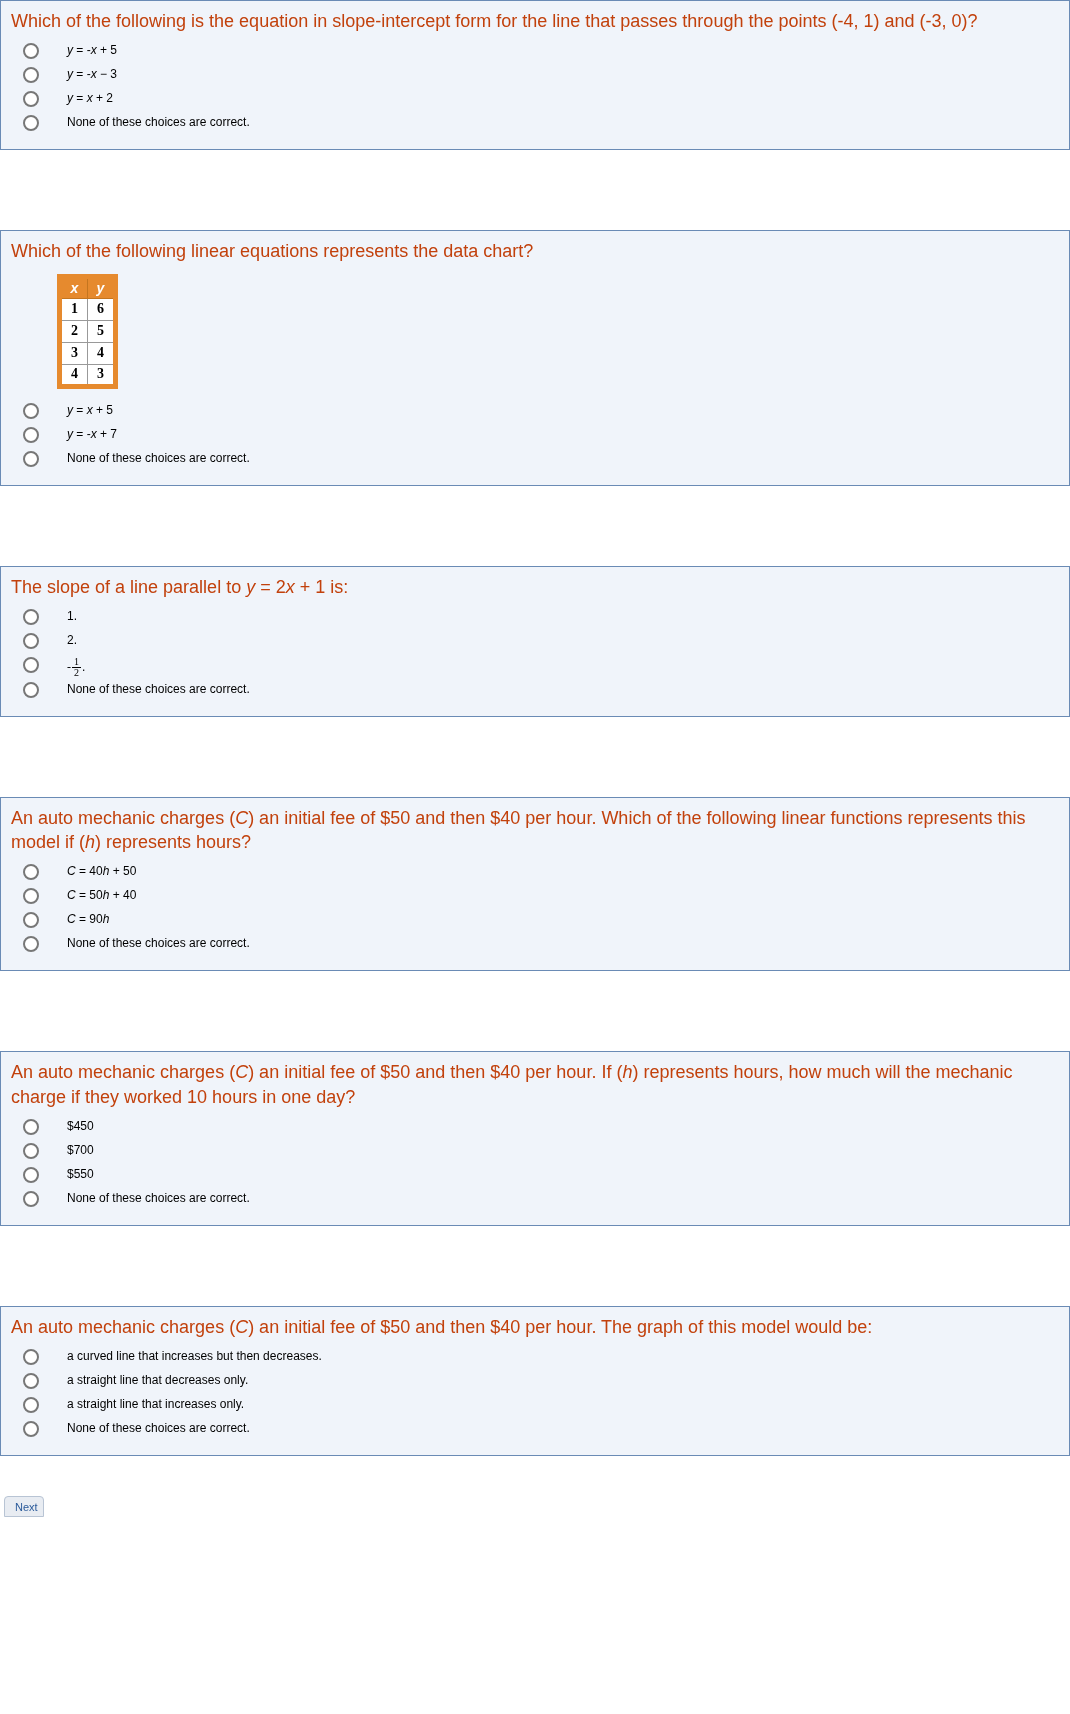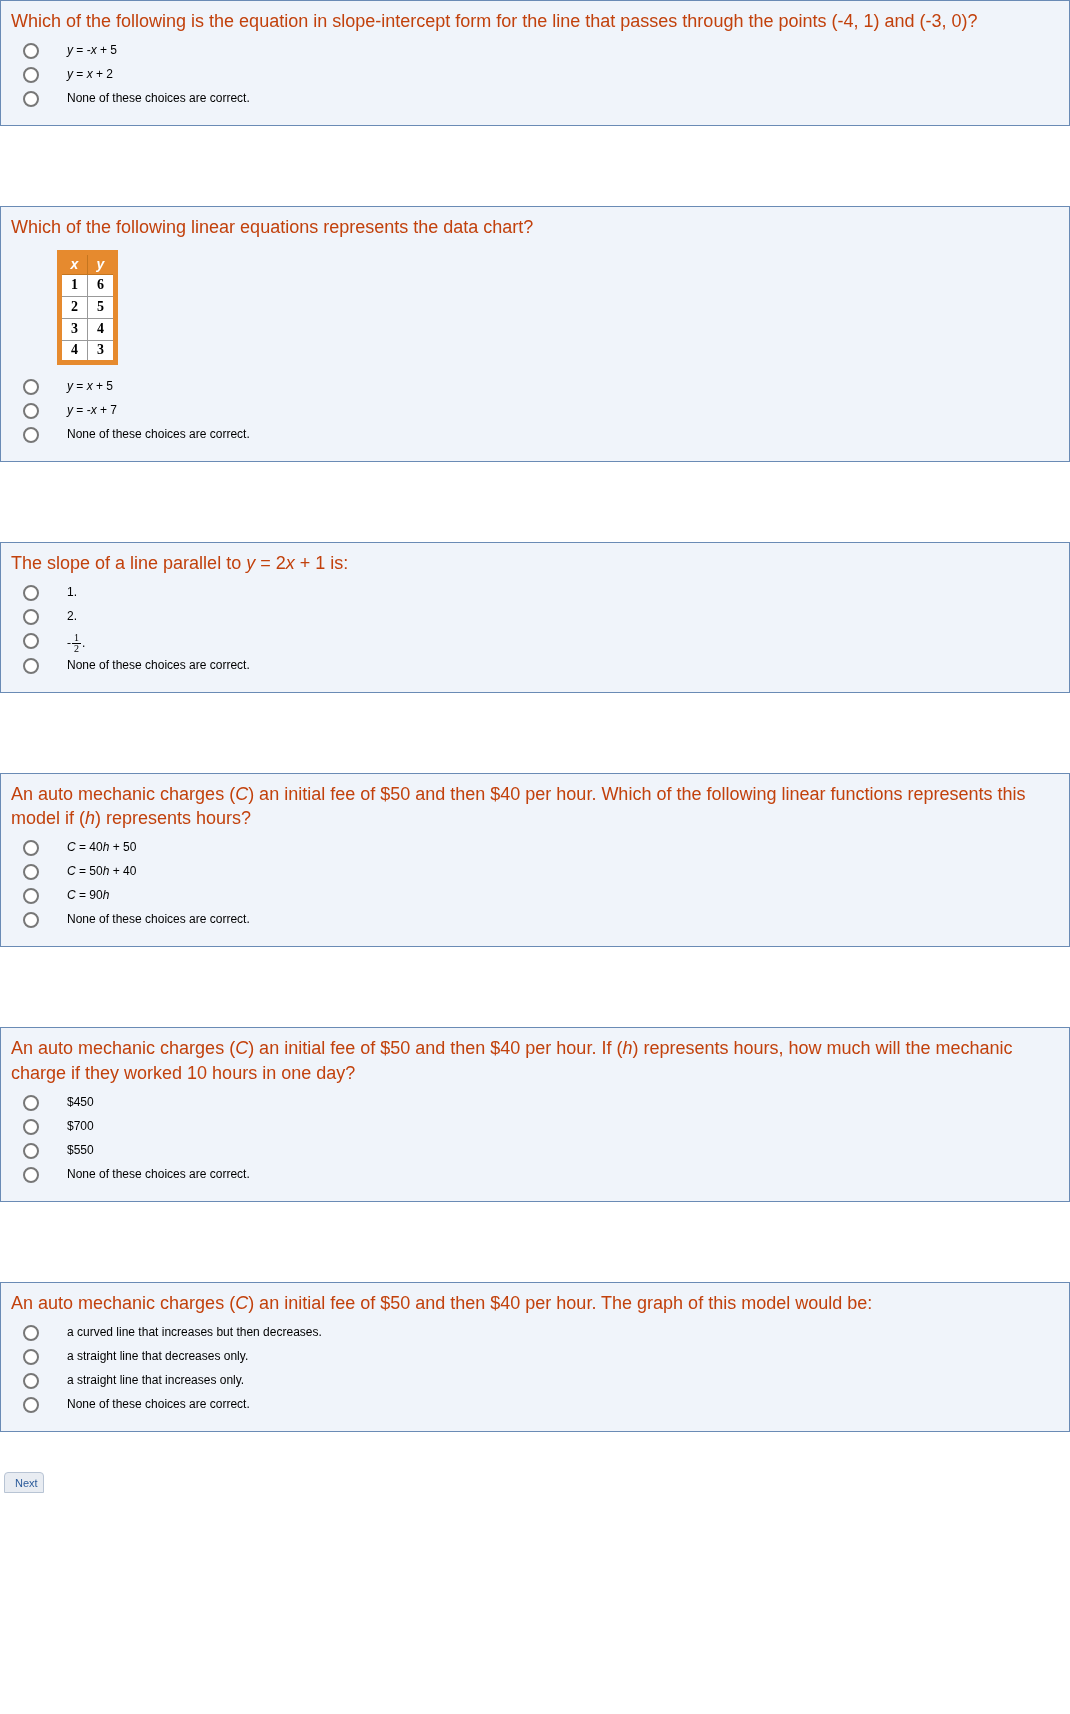--- a/index.html
+++ b/index.html
@@ -107,20 +107,24 @@
 <div id="quiz-container">
     <div class="question-box">
       <div class="q-text">Which of the following is the equation in slope-intercept form for the line that passes through the points (-4, 1) and (-3, 0)?</div>
       <div class="options">
         <div class="option-row">
           <span class="radio"></span>
           <span class="opt-label"><span class="ital">y</span> = -<span class="ital">x</span> + 5</span>
         </div>
         <div class="option-row">
           <span class="radio"></span>
+          <span class="opt-label"><span class="ital">y</span> = -<span class="ital">x</span> − 3</span>
+        </div>
+        <div class="option-row">
+          <span class="radio"></span>
           <span class="opt-label"><span class="ital">y</span> = <span class="ital">x</span> + 2</span>
         </div>
         <div class="option-row">
           <span class="radio"></span>
           <span class="opt-label">None of these choices are correct.</span>
         </div>
       </div>
     </div>
     <div class="question-box">
       <div class="q-text">Which of the following linear equations represents the data chart?</div>

